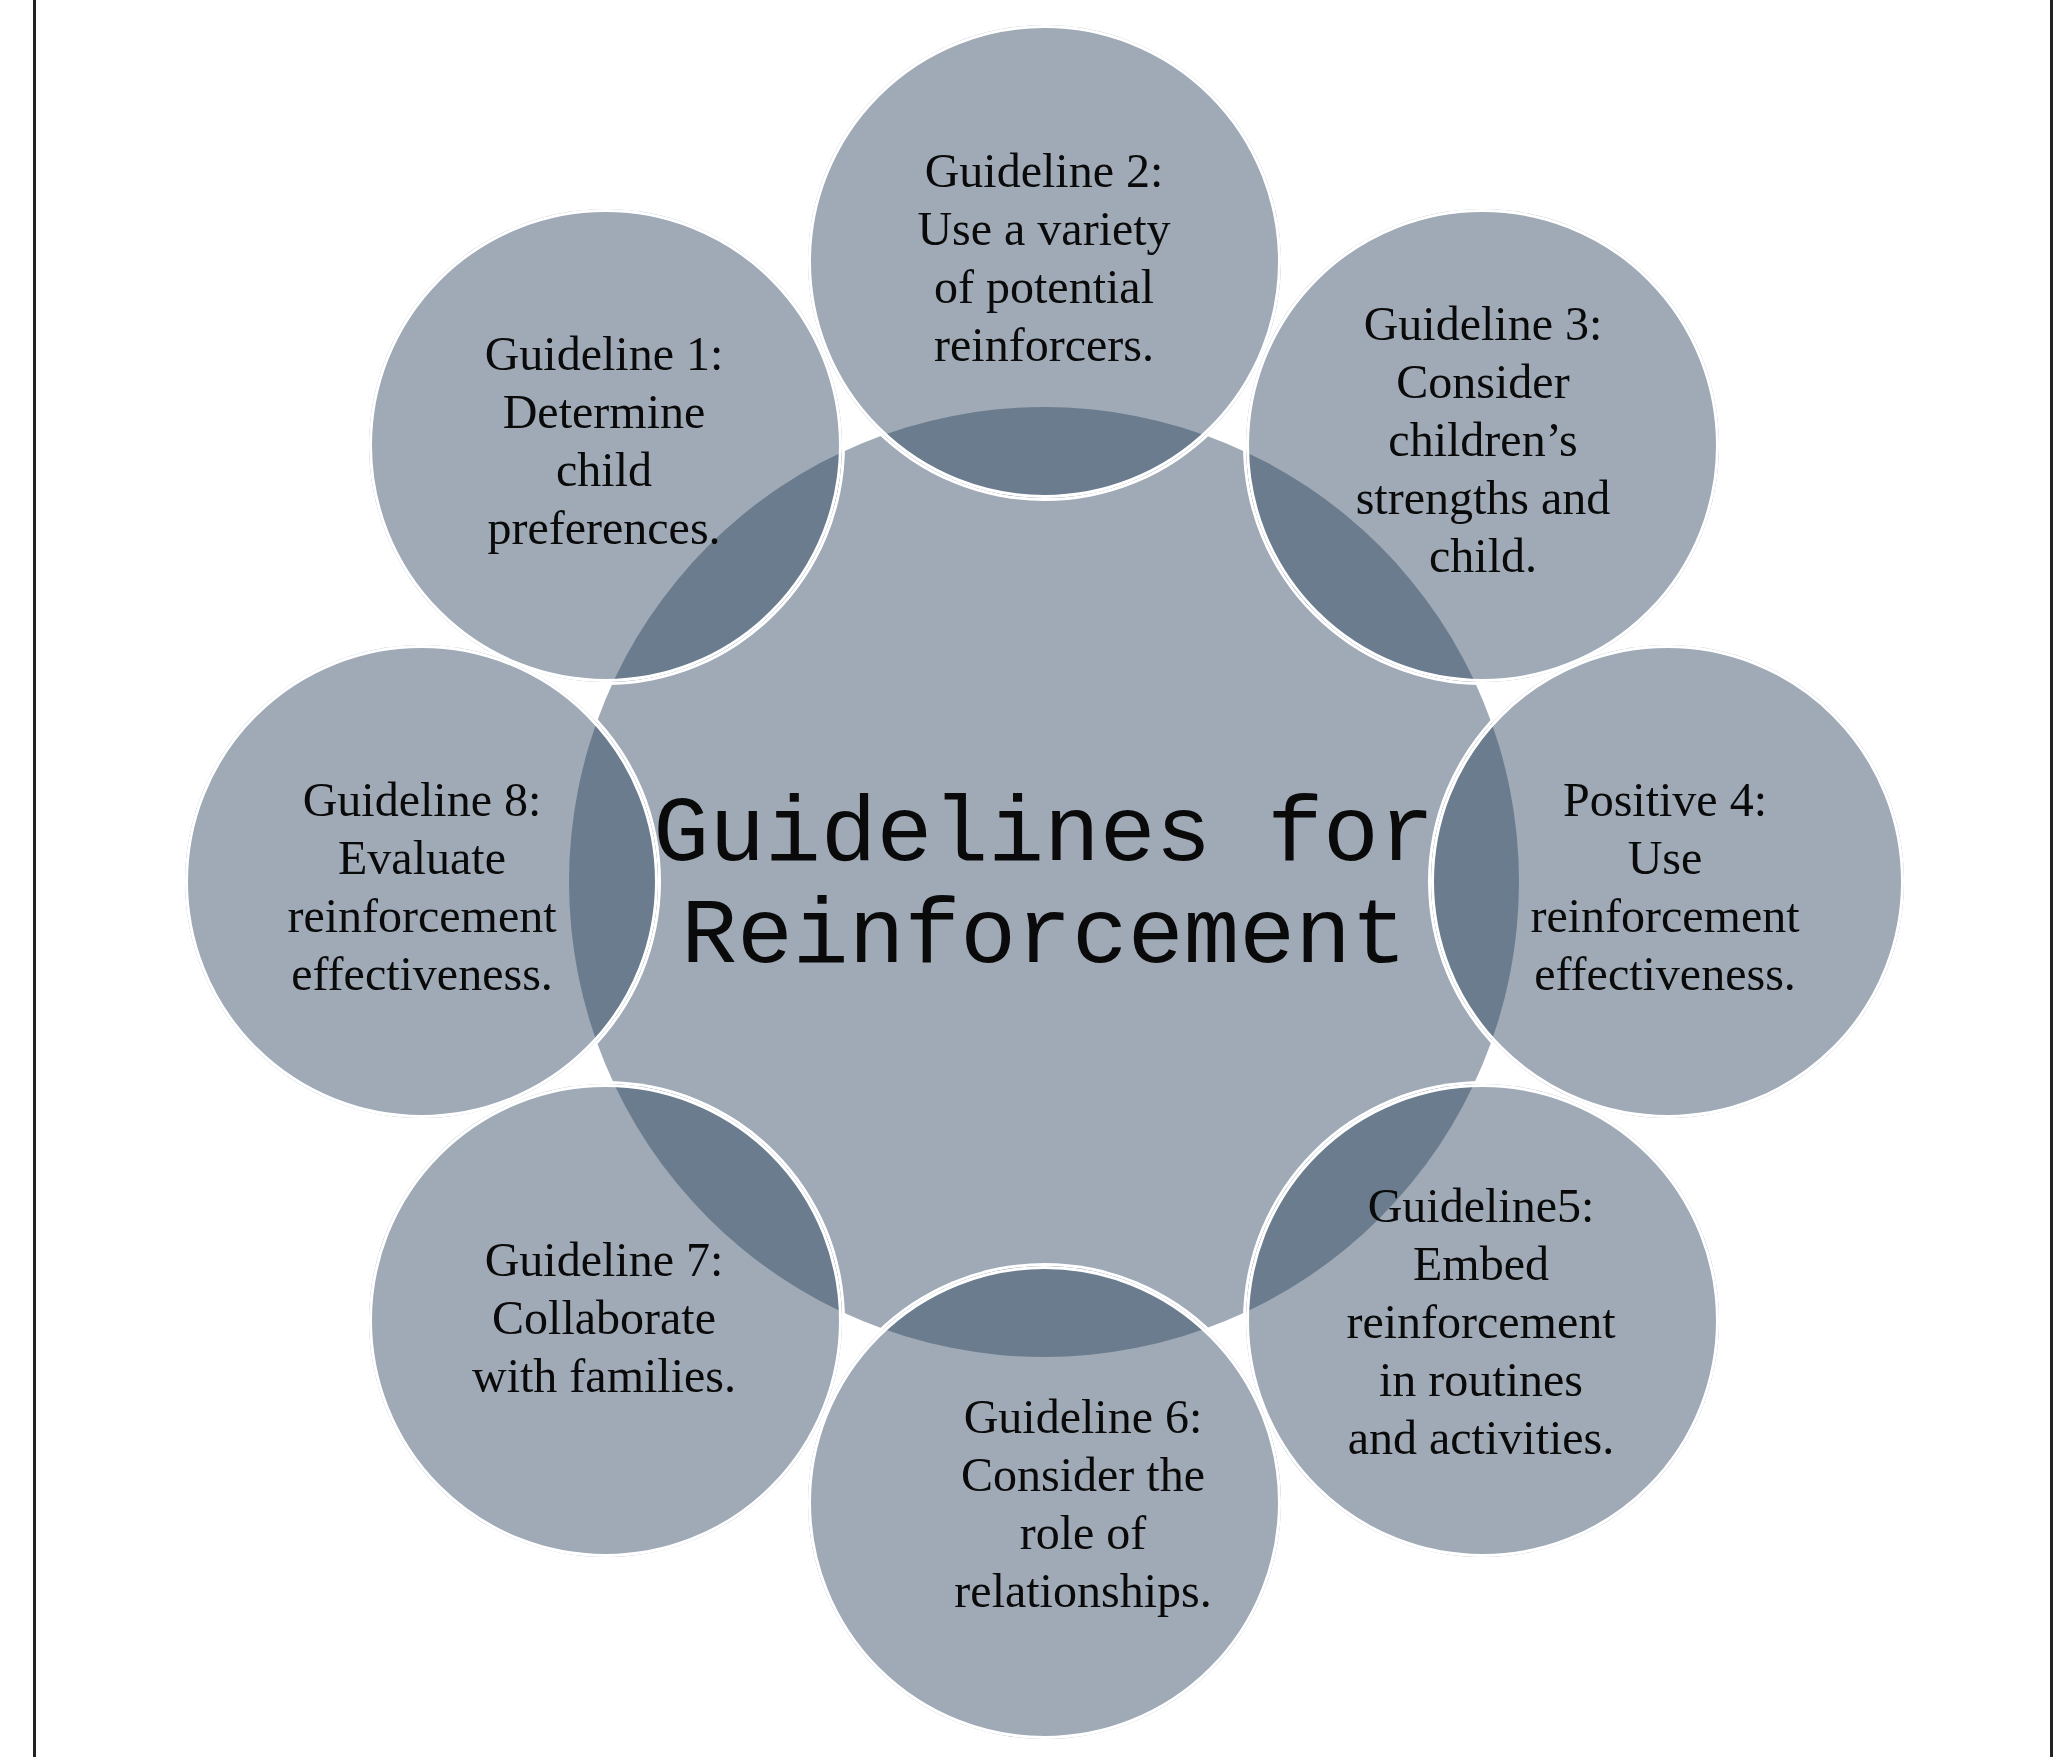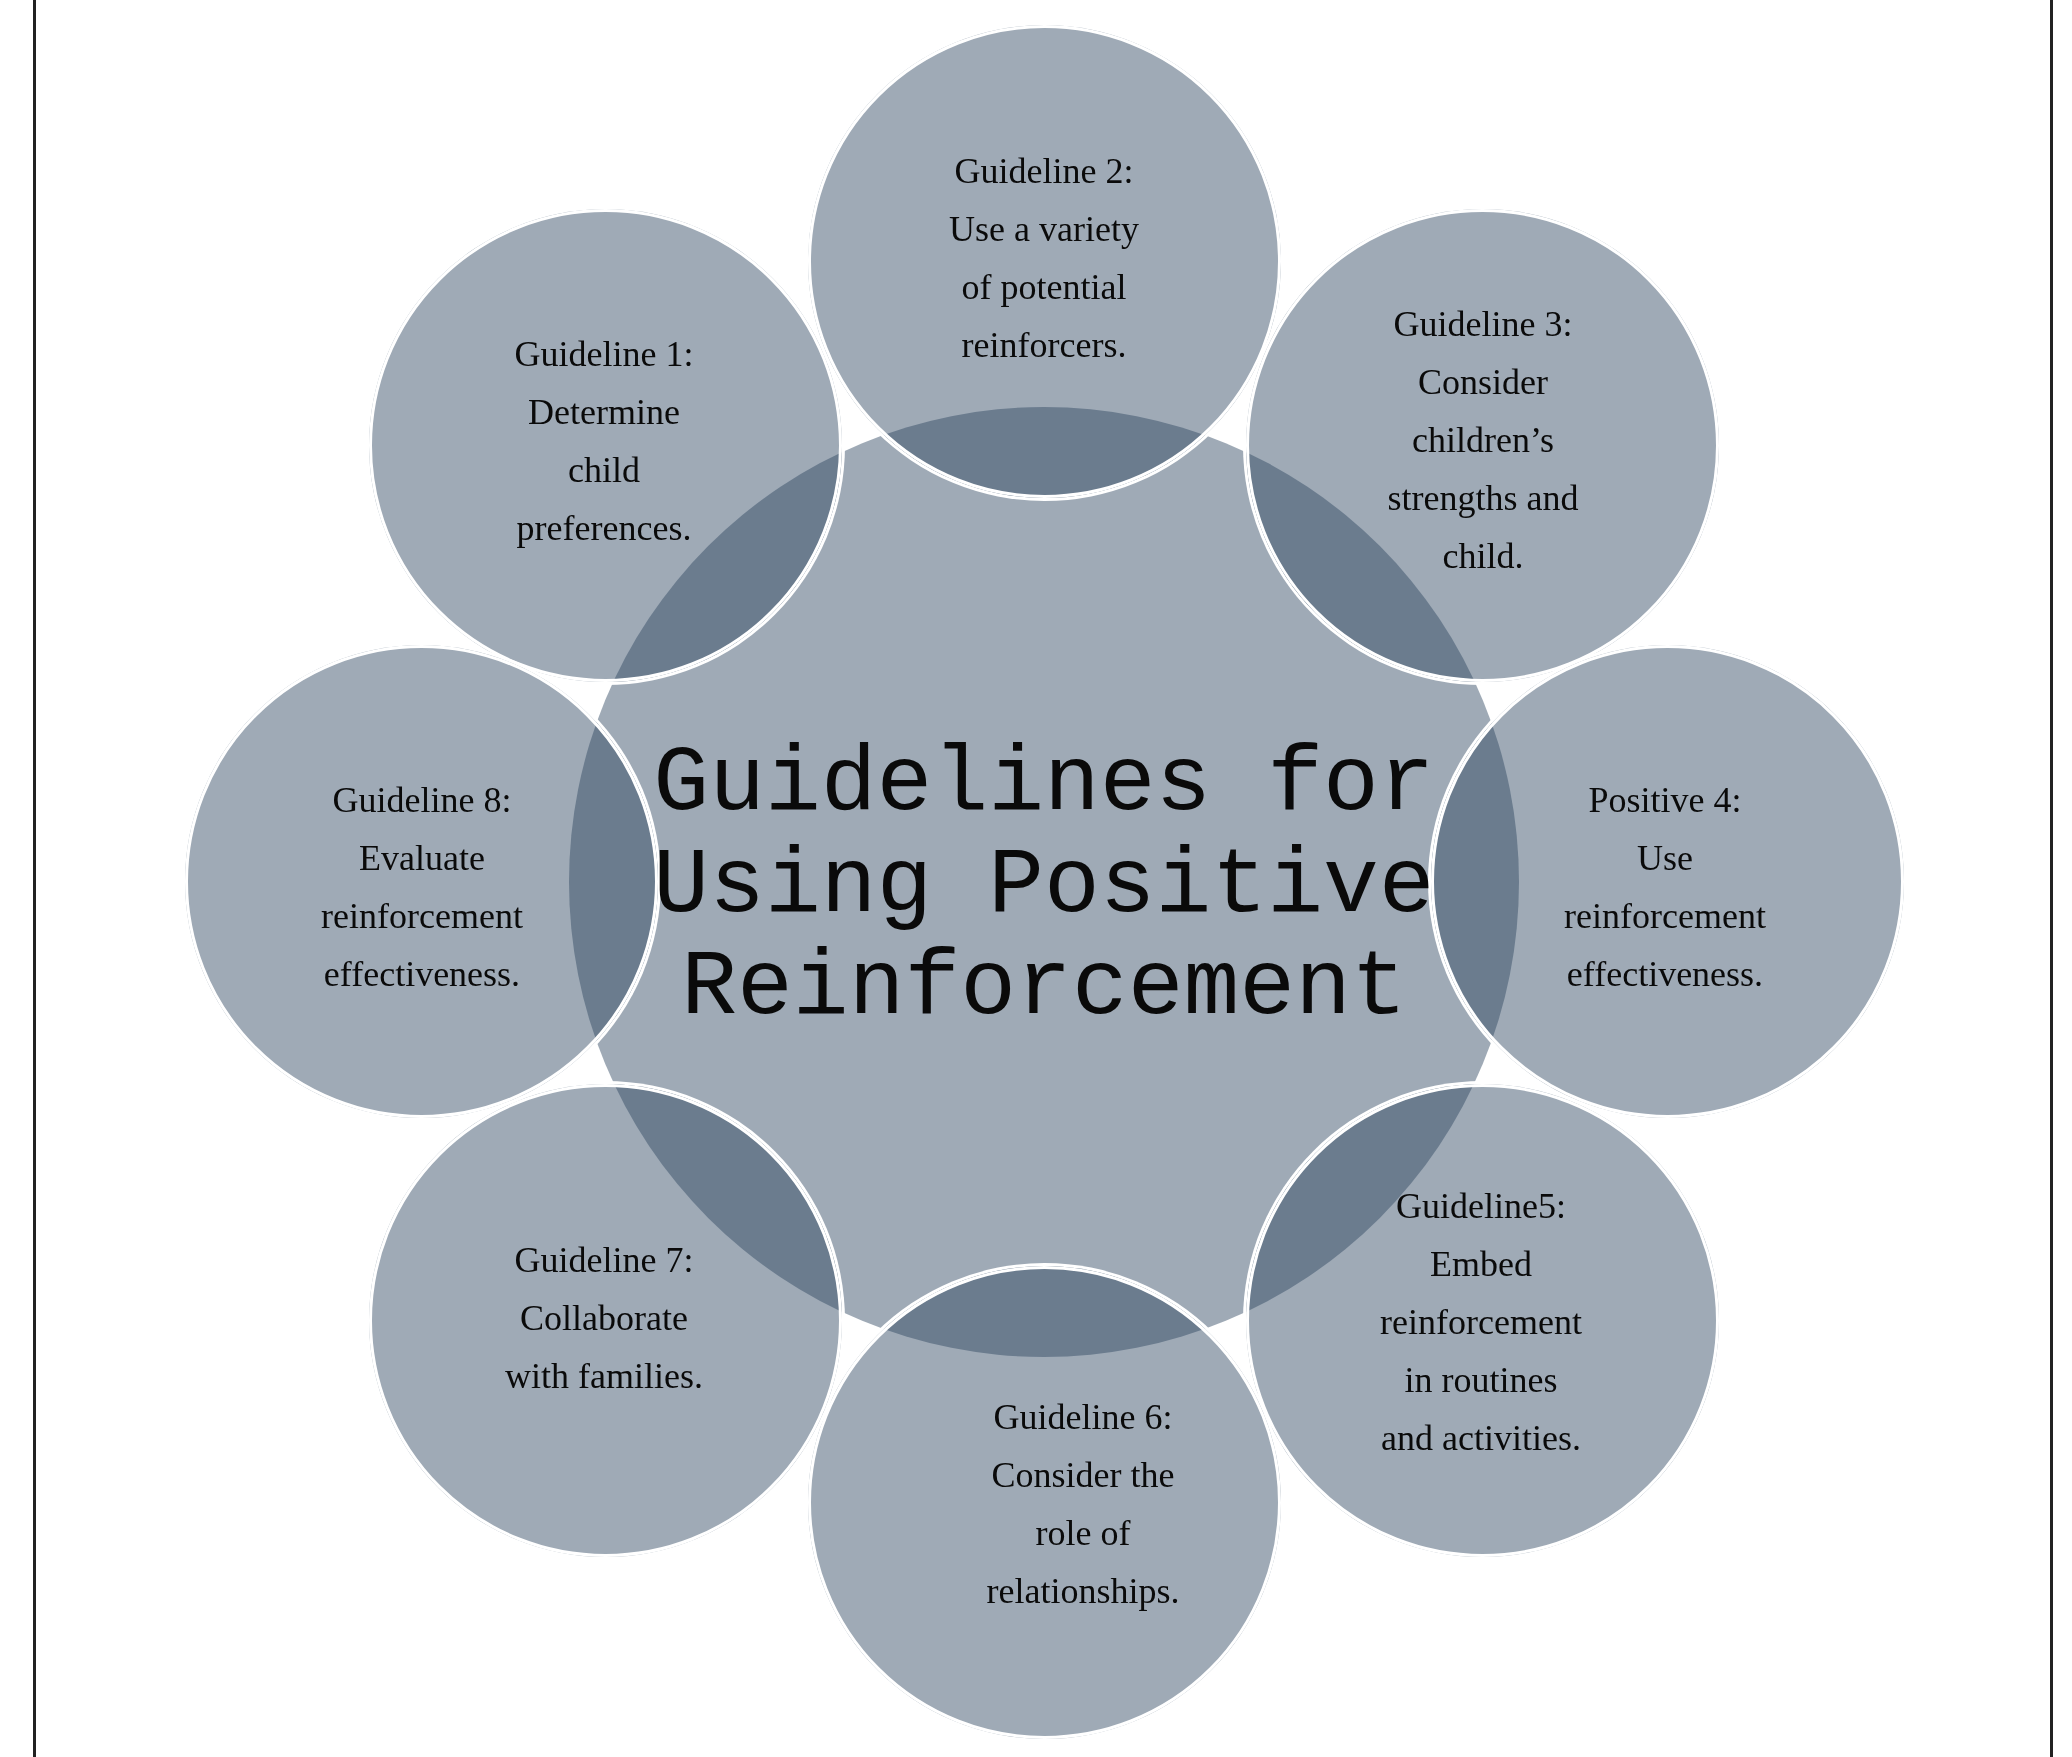--- a/index.html
+++ b/index.html
@@ -20,21 +20,21 @@
       border: 3px solid #ffffff; box-sizing: border-box;
       pointer-events: none;
     }
     .label {
       position: absolute; transform: translate(-50%, -50%);
       text-align: center; color: #0a0a0a;
       font-family: "Liberation Serif", "DejaVu Serif", serif;
       white-space: nowrap;
     }
     .label .line { display: block; }
-    .sat-label { font-size: 36px; line-height: 58px; }
+    .sat-label { font-size: 48px; line-height: 58px; }
     .center-label { font-size: 93px; line-height: 102px; font-family: Liberation Mono, monospace; }
   </style>
 </head>
 <body>
 
 <div class="frame-left"></div>
 <div class="frame-right"></div>
 
 <div class="circle" style="left:569px; top:407px; width:950px; height:950px;"></div>
 
@@ -52,21 +52,20 @@
 <div class="circle-outline" style="left:808px; top:24.6px; width:473px; height:473px;"></div>
 <div class="circle-outline" style="left:1246px; top:209px; width:473px; height:473px;"></div>
 <div class="circle-outline" style="left:1431px; top:645px; width:473px; height:473px;"></div>
 <div class="circle-outline" style="left:1246px; top:1084px; width:473px; height:473px;"></div>
 <div class="circle-outline" style="left:808px; top:1266px; width:473px; height:473px;"></div>
 <div class="circle-outline" style="left:369px; top:1084px; width:473px; height:473px;"></div>
 <div class="circle-outline" style="left:185px; top:645px; width:473px; height:473px;"></div>
 
 <div class="label center-label" style="left:1044px; top:887px;">
   <span class="line">Guidelines for</span>
-  <span class="line">Using Positive</span>
   <span class="line">Reinforcement</span>
 </div>
 
 <div class="label sat-label" style="left:604px; top:441px;">
   <span class="line">Guideline 1:</span>
   <span class="line">Determine</span>
   <span class="line">child</span>
   <span class="line">preferences.</span>
 </div>
 

